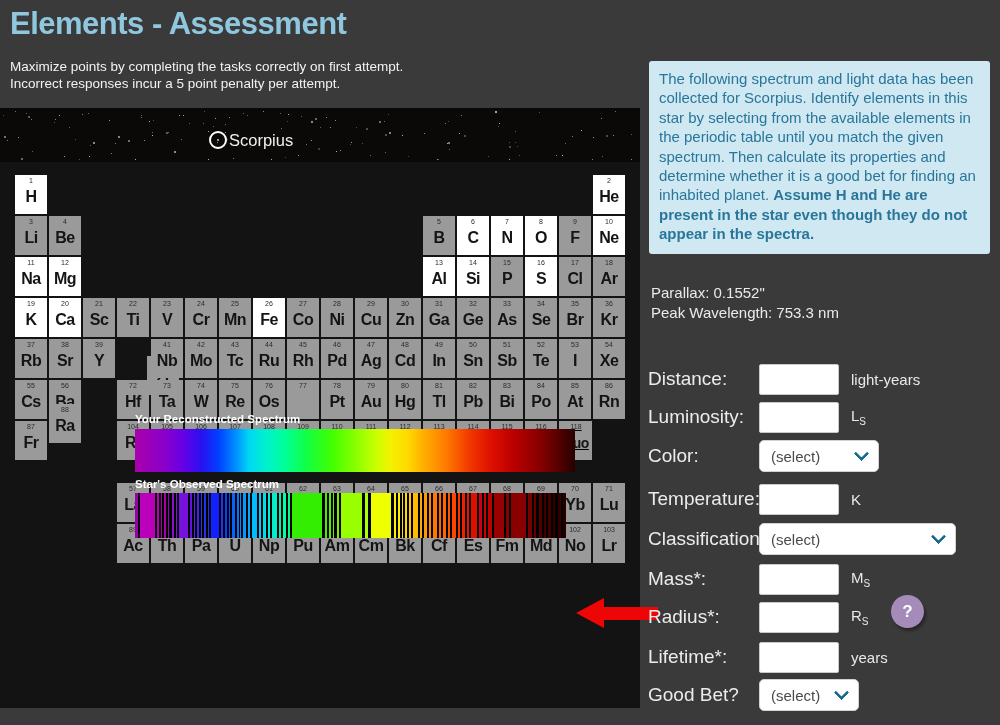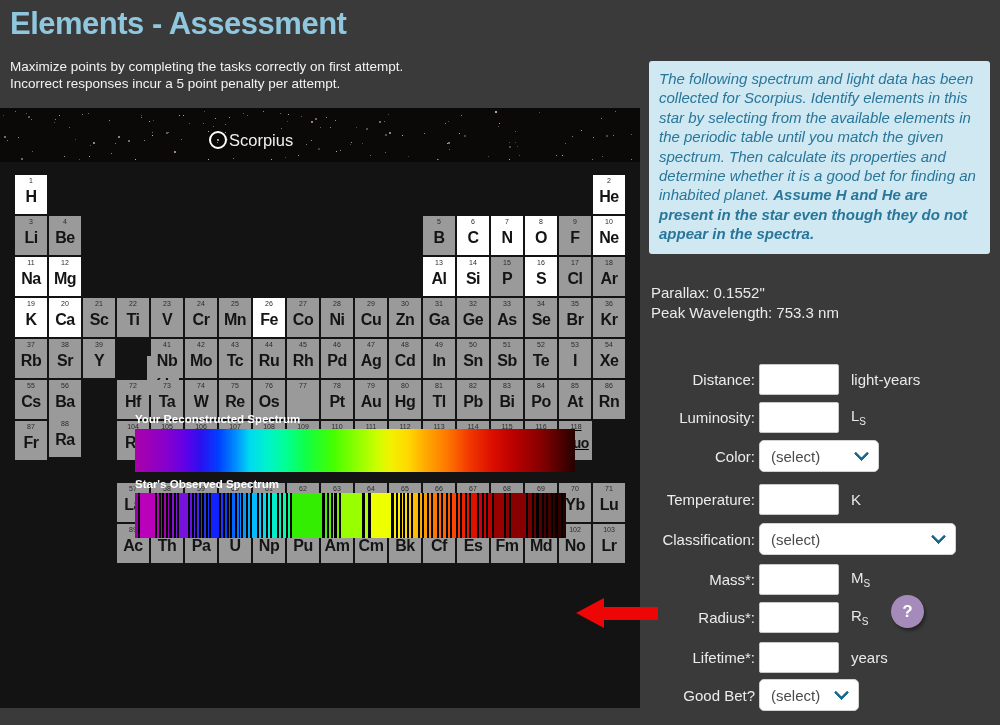--- a/index.html
+++ b/index.html
@@ -55,33 +55,33 @@
   }
   .observed-bar{
     position:absolute;left:135px;top:493px;width:431px;height:45px;background:#000;overflow:hidden;
   }
   .stripe{position:absolute;top:0;bottom:0;}
   .arrow-svg{position:absolute;left:575px;top:597px;}
   
   .instruction-box{
     position:absolute;left:649px;top:61px;width:341px;box-sizing:border-box;
     background:#cfe8f2;border-radius:3px;padding:8px 10px 10px 10px;
-    font-size:15px;line-height:19.4px;color:#29769a;font-style:italic;
+    font-size:15px;line-height:19.4px;color:#29769a;
   }
   .instruction-box b{font-weight:bold;}
   .star-data{
     position:absolute;left:651px;top:283px;
     font-size:15px;line-height:20px;color:#eaeaea;
   }
   .form-row{
     position:absolute;left:648px;width:350px;height:36px;
     display:flex;align-items:center;
   }
   .form-row .flabel{
-    width:107px;text-align:right;font-size:15px;color:#ececec;
+    width:107px;text-align:left;font-size:19px;color:#ececec;
     flex:none;padding-right:3px;
   }
   .form-row input{
     width:70px;height:29px;border:1px solid #c9c9c9;border-radius:2px;
     background:#ffffff;margin-left:1px;flex:none;font-size:15px;padding:0 4px;
   }
   .fake-select{
     height:32px;border:1px solid #d2d2d2;border-radius:5px;background:#ffffff;
     margin-left:1px;flex:none;display:flex;align-items:center;justify-content:space-between;
     padding:0 11px;box-sizing:border-box;cursor:pointer;
@@ -526,21 +526,21 @@
       <span class="sym">At</span>
     </div>
     <div class="cell" style="left: 593px; top: 218px;">
       <span class="num">86</span>
       <span class="sym">Rn</span>
     </div>
     <div class="cell" style="left: 15px; top: 259px;">
       <span class="num">87</span>
       <span class="sym">Fr</span>
     </div>
-    <div class="cell" style="left: 49px; top: 256px;">
+    <div class="cell" style="left: 49px; top: 242px;">
       <span class="num">88</span>
       <span class="sym">Ra</span>
     </div>
     <div class="cell" style="left: 117px; top: 259px;">
       <span class="num">104</span>
       <span class="sym">Rf</span>
     </div>
     <div class="cell" style="left: 151px; top: 259px;">
       <span class="num">105</span>
       <span class="sym">Db</span>

